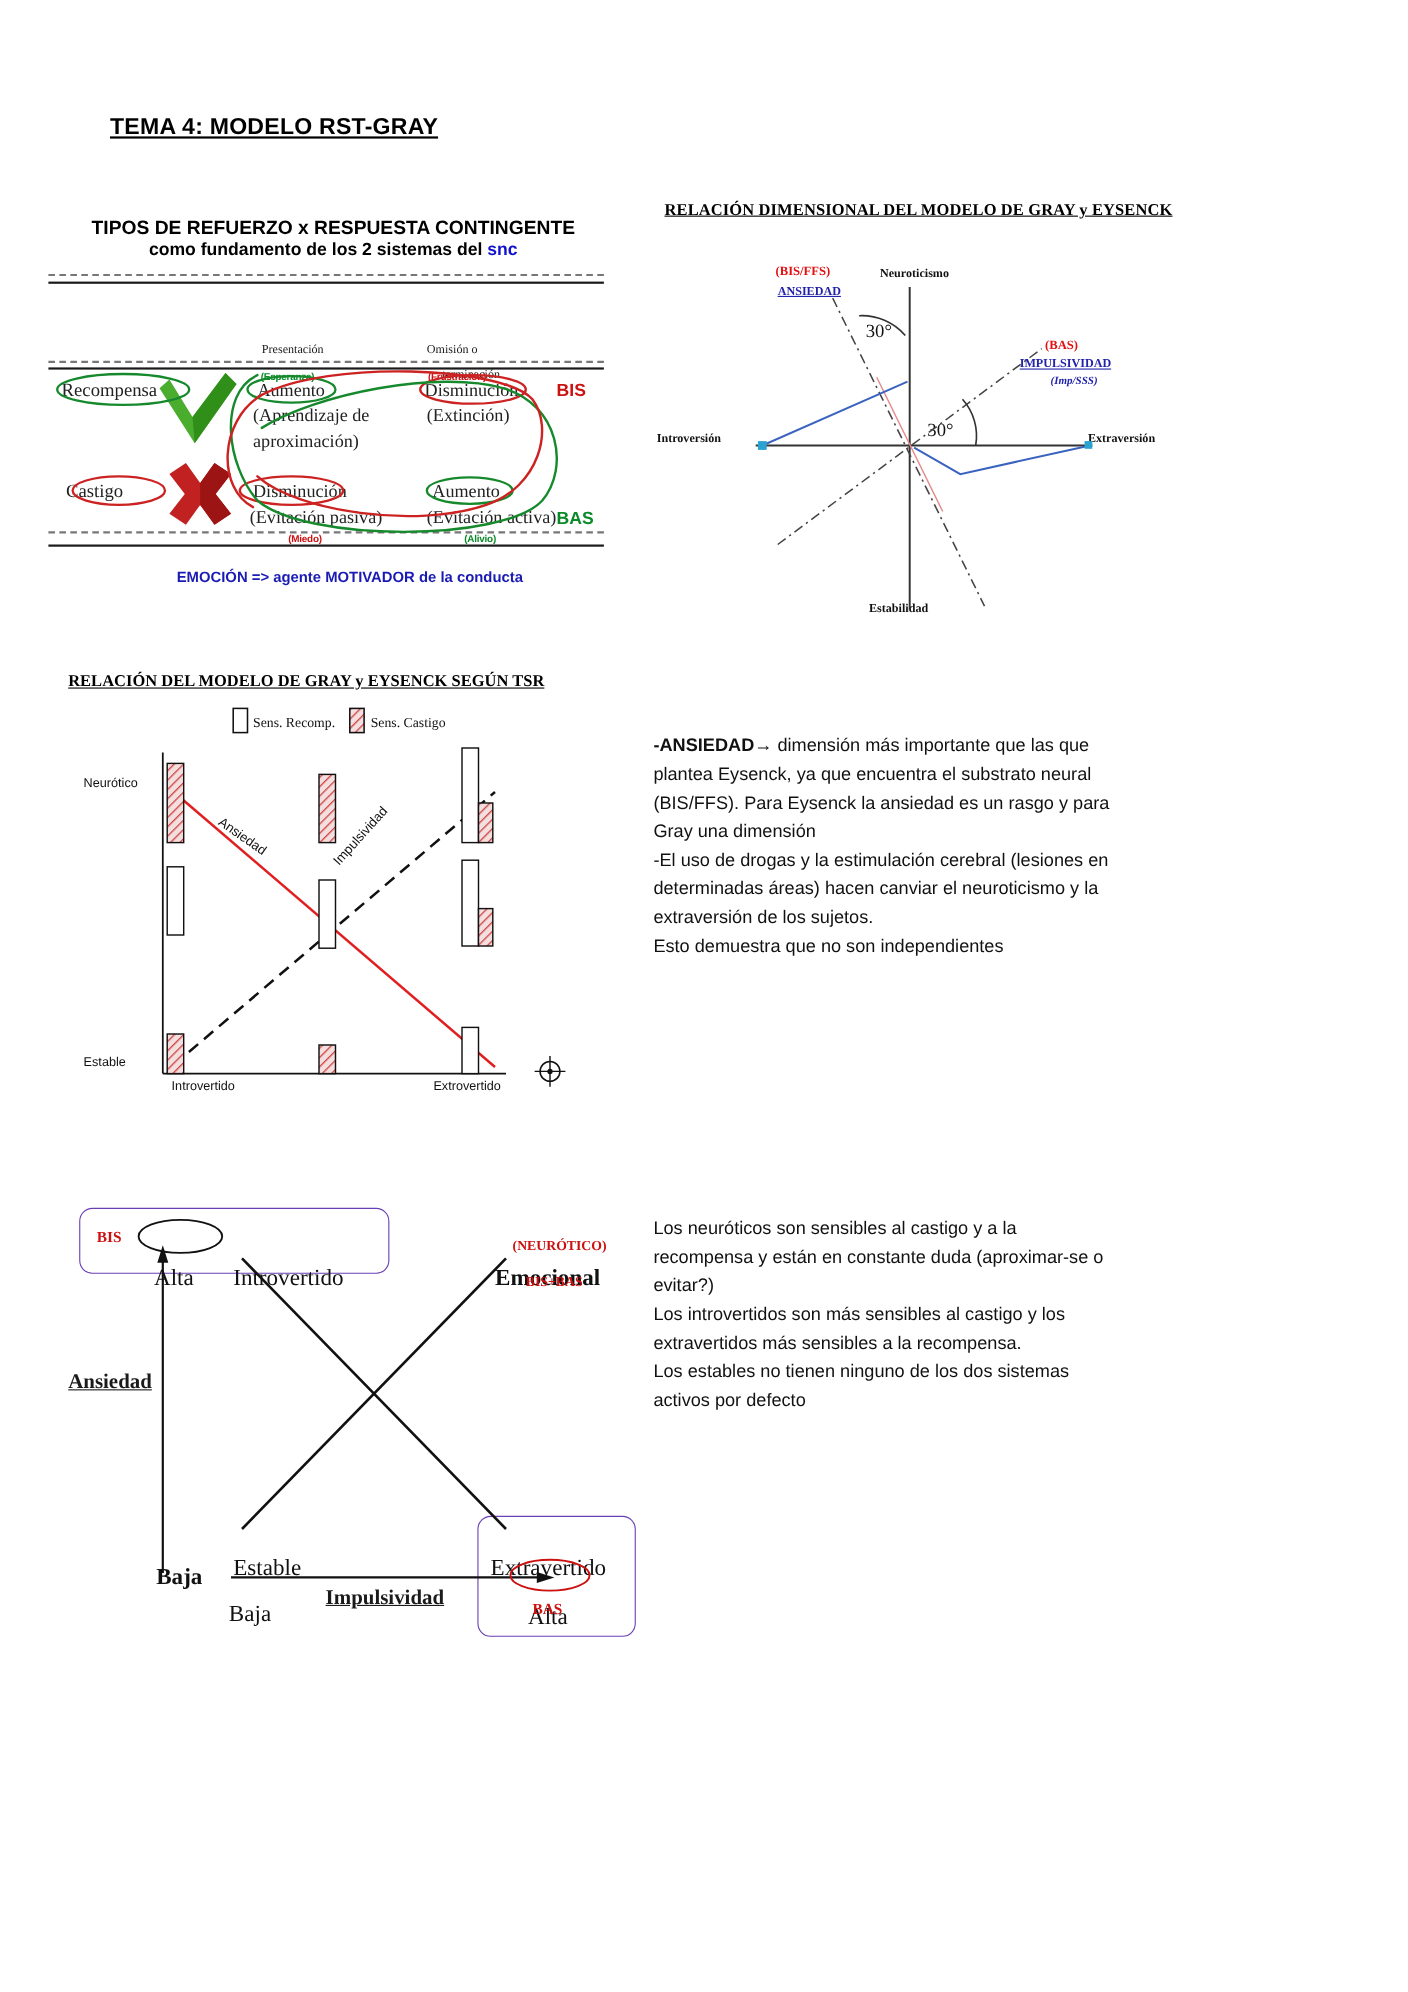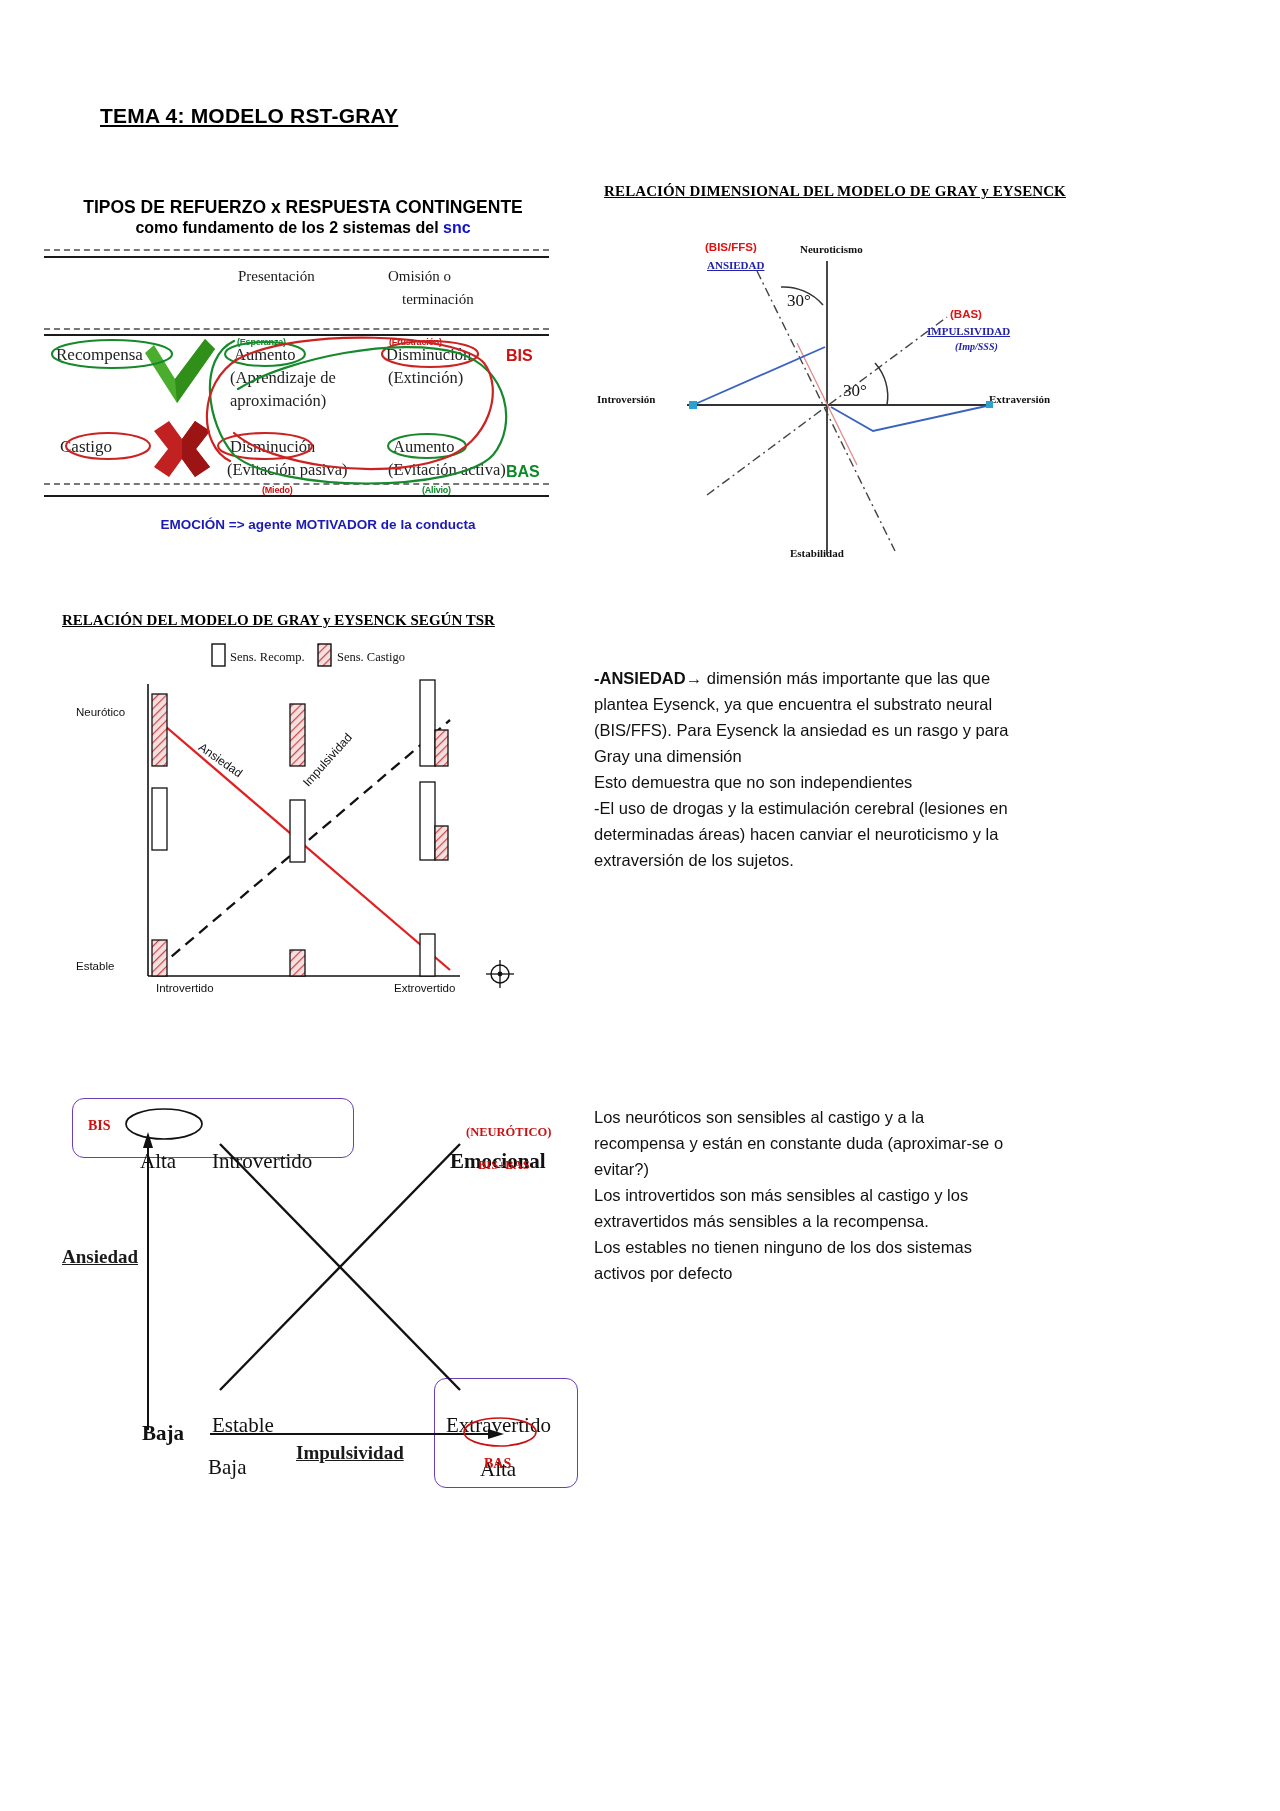--- a/index.html
+++ b/index.html
@@ -10,38 +10,38 @@
   .doc-title{position:absolute;left:100px;top:104px;font-size:21px;font-weight:bold;
     text-decoration:underline;letter-spacing:.2px;font-family:"Liberation Sans",sans-serif;}
 
   
   .fig1{position:absolute;left:38px;top:193px;width:520px;height:350px;}
   .f1-h1{position:absolute;left:30px;top:4px;width:470px;text-align:center;font-size:17.5px;font-weight:bold;}
   .f1-h2{position:absolute;left:30px;top:26px;width:470px;text-align:center;font-size:16px;font-weight:bold;}
   .f1-h2 .snc{color:#1111cc;}
   .rule{position:absolute;left:6px;width:505px;height:0;border-top:2px solid #1a1a1a;}
   .rule.dash{border-top:2px dashed #777;}
-  .col-head{position:absolute;font-family:"Liberation Serif",serif;font-size:15px;color:#1a1a1a;}
+  .col-head{position:absolute;font-family:"Liberation Serif",serif;font-size:11px;color:#1a1a1a;margin-top:44px;}
   .cell{position:absolute;font-family:"Liberation Serif",serif;font-size:16.5px;color:#222;line-height:20px;}
   .tiny{position:absolute;font-size:9px;font-weight:bold;letter-spacing:-.2px;}
   .tiny.g{color:#0a8a28;}
   .tiny.r{color:#cc1111;}
   .sys-lbl{position:absolute;font-size:16px;font-weight:bold;}
   .sys-lbl.bis{color:#cc1111;}
   .sys-lbl.bas{color:#0a8a28;}
   .emo{position:absolute;left:80px;top:324px;width:400px;text-align:center;font-size:13.5px;font-weight:bold;color:#1a1ab4;}
   .fig1 svg{position:absolute;left:0;top:0;overflow:visible;}
 
   
   .fig2{position:absolute;left:575px;top:183px;width:520px;height:390px;}
   .f2-title{position:absolute;left:10px;top:0;width:500px;text-align:center;
     font-family:"Liberation Serif",serif;font-weight:bold;font-size:15px;
     text-decoration:underline;letter-spacing:.1px;}
   .f2-lab{position:absolute;font-family:"Liberation Serif",serif;font-size:11px;font-weight:bold;color:#111;}
-  .f2-red{position:absolute;font-family:Liberation Sans, sans-serif;font-size:11.5px;font-weight:bold;color:#e11111;}
+  .f2-red{position:absolute;font-family:Liberation Serif, serif;font-size:11.5px;font-weight:bold;color:#e11111;}
   .f2-blu{position:absolute;font-family:"Liberation Serif",serif;font-size:11px;font-weight:bold;color:#2222aa;text-decoration:underline;}
   .f2-ital{position:absolute;font-family:"Liberation Serif",serif;font-size:10px;font-weight:bold;font-style:italic;color:#2222aa;}
   .f2-deg{position:absolute;font-family:"Liberation Serif",serif;font-size:17px;color:#111;}
 
   
   .fig3{position:absolute;left:62px;top:612px;width:500px;height:390px;}
   .f3-title{position:absolute;left:0;top:0;width:480px;
     font-family:"Liberation Serif",serif;font-weight:bold;font-size:15px;text-decoration:underline;}
   .f3-leg{position:absolute;font-family:"Liberation Serif",serif;font-size:12.5px;color:#111;}
   .f3-ax{position:absolute;font-family:"Liberation Sans",sans-serif;font-size:11.5px;color:#111;margin-left:14px;}
@@ -268,22 +268,22 @@
       <path d="M444 344 L428 339 L428 349 Z" fill="#111"></path>
 
       <ellipse cx="104" cy="34" rx="38" ry="15" fill="none" stroke="#111" stroke-width="1.7"></ellipse>
 
       <ellipse cx="440" cy="342" rx="36" ry="14" fill="none" stroke="#cc1111" stroke-width="1.7"></ellipse>
     </svg>
   </div>
 
   <div class="note" style="left:594px;top:665px;width:420px;">
     <span><b>-ANSIEDAD</b><span class="arrow">→</span><span> dimensión más importante que las que plantea Eysenck, ya que encuentra el substrato neural (BIS/FFS). Para Eysenck la ansiedad es un rasgo y para Gray una dimensión</span></span>
+    <div>-El uso de drogas y la estimulación cerebral (lesiones en determinadas áreas) hacen canviar el neuroticismo y la extraversión de los sujetos.</div>
     <div>Esto demuestra que no son independientes</div>
-    <div>-El uso de drogas y la estimulación cerebral (lesiones en determinadas áreas) hacen canviar el neuroticismo y la extraversión de los sujetos.</div>
   </div>
 
   <div class="note" style="left:594px;top:1104px;width:420px;">
     <div>Los neuróticos son sensibles al castigo y a la recompensa y están en constante duda (aproximar-se o evitar?)</div>
     <div>Los introvertidos son más sensibles al castigo y los extravertidos más sensibles a la recompensa.</div>
     <div>Los estables no tienen ninguno de los dos sistemas activos por defecto</div>
   </div>
 
 </div>
 

